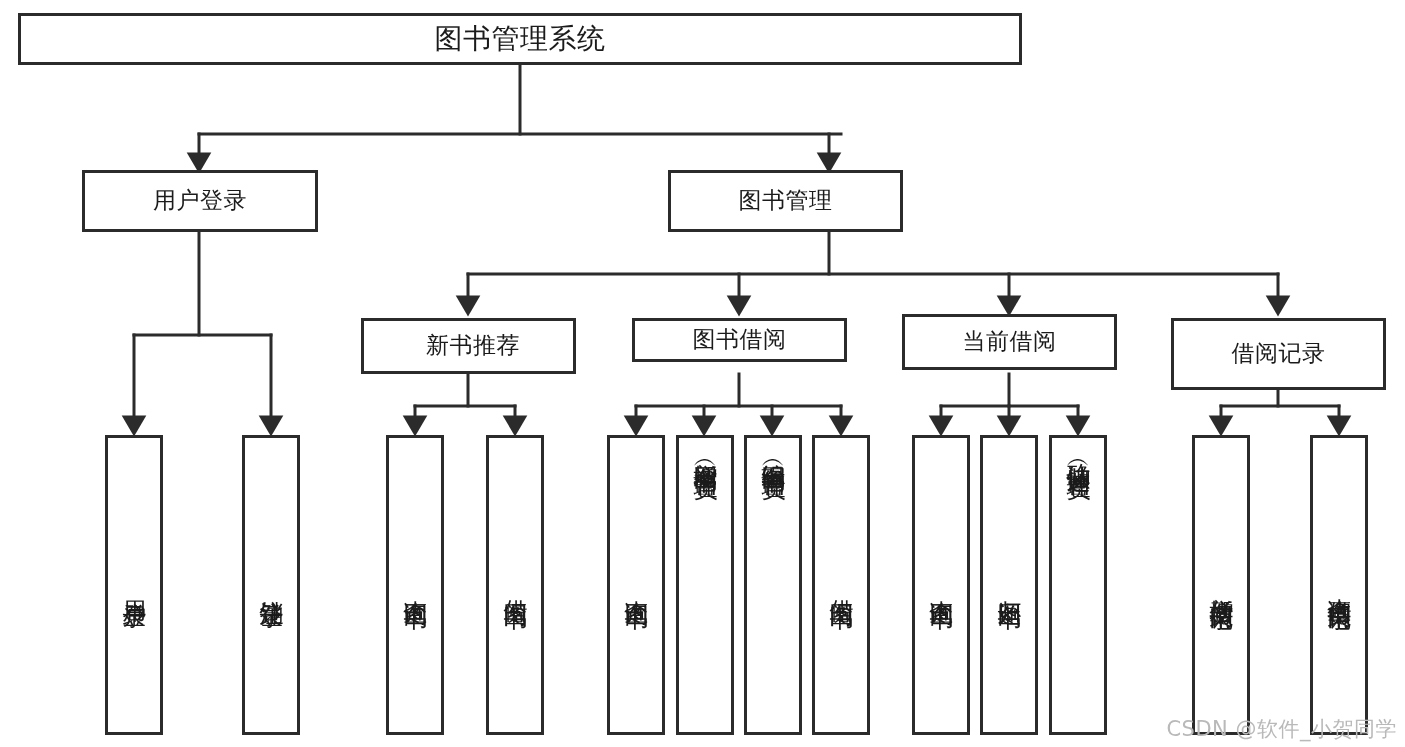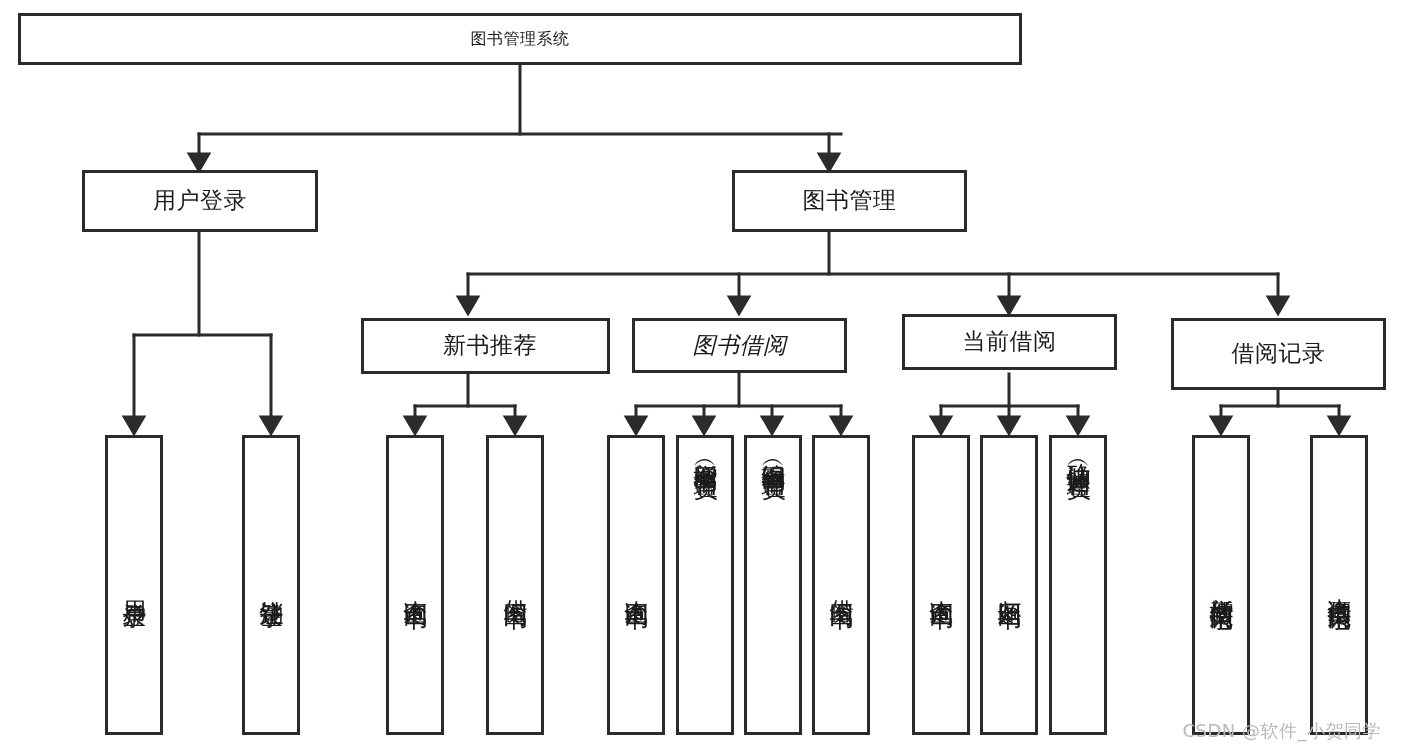--- a/index.html
+++ b/index.html
@@ -39,44 +39,44 @@
   .node-label {
     display: block;
     text-align: center;
     letter-spacing: 0.5px;
     line-height: 1.18;
   }
   .node.horizontal .node-label {
     font-size: 23px;
   }
   .node.root .node-label {
-    font-size: 16px;
+    font-size: 28px;
   }
   .node.vertical {
     align-items: flex-start;
     justify-content: center;
     padding-top: 6px;
   }
   .node.vertical .node-label {
     writing-mode: vertical-rl;
     text-orientation: upright;
     font-size: 24px;
     line-height: 1.04;
     letter-spacing: 2px;
     white-space: nowrap;
   }
   .node.vertical.centered {
     align-items: center;
     padding-top: 0;
   }
   #watermark {
     position: absolute;
-    right: 24px;
+    right: 8px;
     bottom: 4px;
-    font-size: 18px;
+    font-size: 21px;
     color: #b9b9b9;
     letter-spacing: 0.5px;
     white-space: nowrap;
   }
 </style>
 </head>
 <body>
 
 <div id="diagram-canvas">
 
@@ -131,28 +131,28 @@
     </g>
   </svg>
 
   <div class="node root horizontal" style="left:18px; top:13px; width:1004px; height:52px;">
     <span class="node-label">图书管理系统</span>
   </div>
 
   <div class="node horizontal" style="left:82px; top:170px; width:236px; height:62px;">
     <span class="node-label">用户登录</span>
   </div>
-  <div class="node horizontal" style="left:732px; top:170px; width:235px; height:62px;">
+  <div class="node horizontal" style="left:668px; top:170px; width:235px; height:62px;">
     <span class="node-label">图书管理</span>
   </div>
 
-  <div class="node horizontal" style="left:361px; top:318px; width:249px; height:56px;padding-left:9px;">
+  <div class="node horizontal" style="left:361px; top:318px; width:215px; height:56px;padding-left:9px;">
     <span class="node-label">新书推荐</span>
   </div>
-  <div class="node horizontal" style="left:632px; top:318px; width:215px; height:55px;font-style:italic;">
+  <div class="node horizontal" style="left:632px; top:318px; width:215px; height:44px;">
     <span class="node-label">图书借阅</span>
   </div>
   <div class="node horizontal" style="left:902px; top:314px; width:215px; height:56px;">
     <span class="node-label">当前借阅</span>
   </div>
   <div class="node horizontal" style="left:1171px; top:318px; width:215px; height:72px;">
     <span class="node-label">借阅记录</span>
   </div>
 
   <div class="node vertical centered" style="left:105px; top:435px; width:58px; height:300px;">

